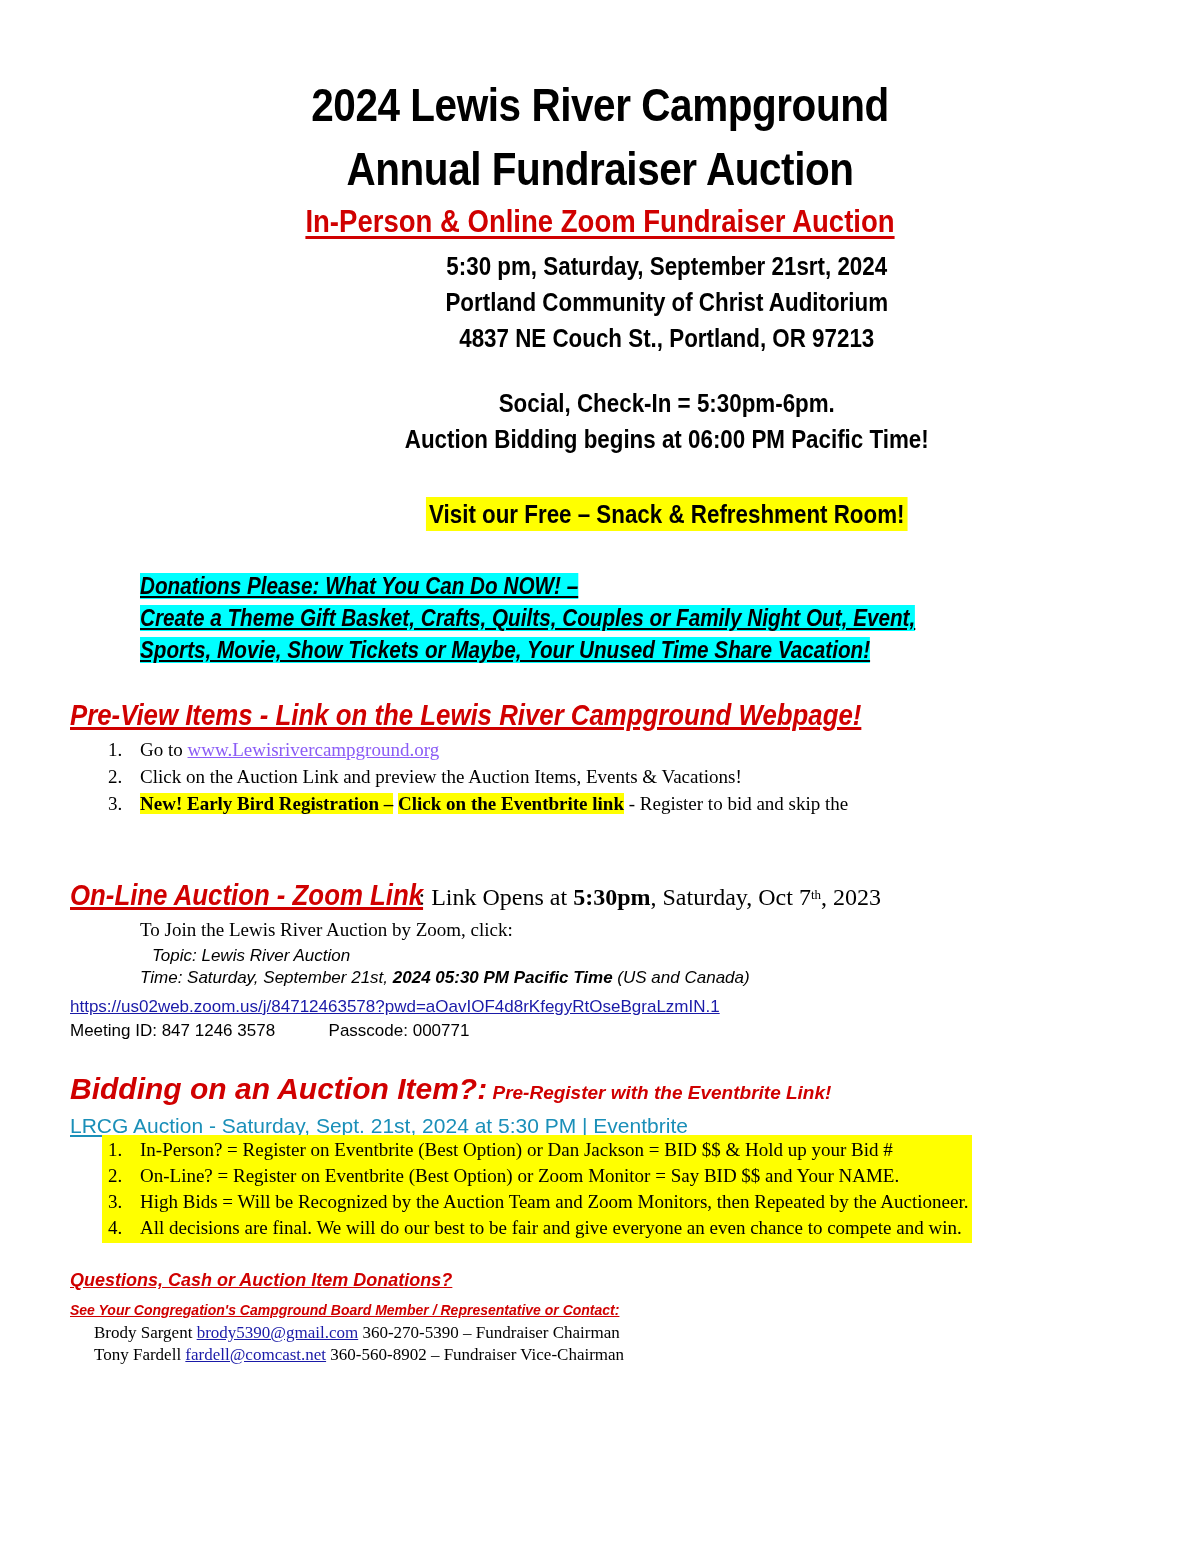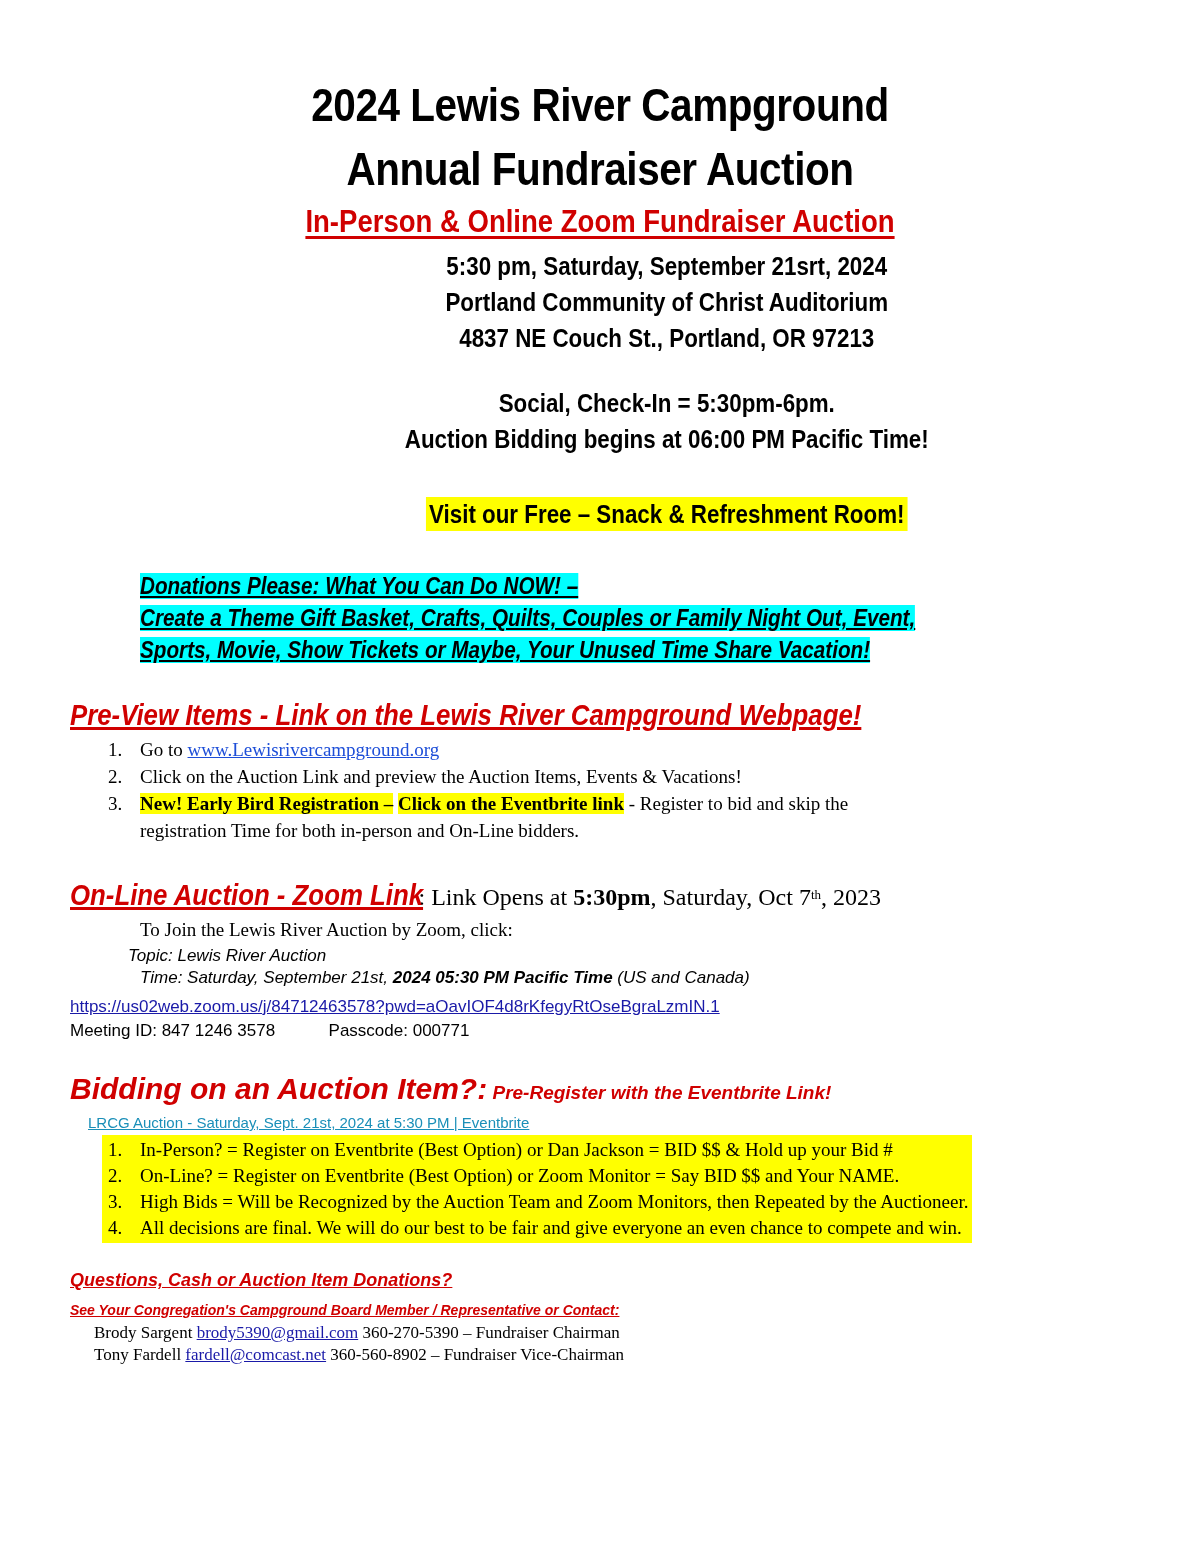--- a/index.html
+++ b/index.html
@@ -13,23 +13,23 @@
   .subtitle { font-family: "Liberation Sans", sans-serif; font-weight: bold; font-size: 32px; color: #d00000; text-decoration: underline; text-decoration-thickness: 3px; text-underline-offset: 4px; transform: scaleX(0.86); transform-origin: 600px 0; }
   .info { font-family: "Liberation Sans", sans-serif; font-weight: bold; font-size: 26px; transform: scaleX(0.86); transform-origin: 634px 0; line-height: 36px; }
   .hl-yellow { background: #ffff00; }
   .hl-cyan { background: #00ffff; }
   .donation { font-family: "Liberation Sans", sans-serif; font-weight: bold; font-style: italic; font-size: 23px; text-decoration: underline; line-height: 32px; transform: scaleX(0.9); transform-origin: 0 0; white-space: nowrap; }
   .section-head { font-family: "Liberation Sans", sans-serif; font-weight: bold; font-style: italic; color: #d00000; white-space: nowrap; }
   .body-text { font-family: "Liberation Serif", serif; font-size: 19px; line-height: 27px; white-space: nowrap; }
   ol.list { list-style: none; }
   ol.list li { position: relative; padding-left: 32px; }
   ol.list li .num { position: absolute; left: 0; }
-  a.link { color: #1d4ed8; text-decoration: underline; }
+  a.link { color: #8b5cf6; text-decoration: underline; }
   a.blue { color: #1a1aa8; text-decoration: underline; }
-  a.teal { color: #1a8fb8; text-decoration: underline; font-family: "Liberation Sans", sans-serif; font-size: 15px; margin-left: 18px; }
+  a.teal { color: #1a8fb8; text-decoration: underline; font-family: "Liberation Sans", sans-serif; font-size: 21px; }
   .zoom-url { font-family: "Liberation Sans", sans-serif; font-size: 17px; color: #1a1aa8; }
   .meeting { font-family: "Liberation Sans", sans-serif; font-size: 17px; }
   .italic-sm { font-family: "Liberation Sans", sans-serif; font-style: italic; font-size: 17px; }
 </style>
 </head>
 <body>
 
 <div class="center-block title" style="top:78px;">2024 Lewis River Campground</div>
 <div class="center-block title" style="top:142px;">Annual Fundraiser Auction</div>
 <div class="center-block subtitle" style="top:203px;">In-Person &amp; Online Zoom Fundraiser Auction</div>
@@ -63,30 +63,29 @@
     <span>Go to </span><a class="link" href="#">www.Lewisrivercampground.org</a>
   </li>
   <li>
     <span class="num">2.</span>
     <span>Click on the Auction Link and preview the Auction Items, Events &amp; Vacations!</span>
   </li>
   <li>
     <span class="num">3.</span>
     <b class="hl-yellow">New! Early Bird Registration –</b>
     <b class="hl-yellow">Click on the Eventbrite link</b><span> - Register to bid and skip the</span><br>
-    <span>registration Time for both in-person and On-Line bidders.</span>
   </li>
 </ol>
 
 <div class="abs" style="left:70px; top:878px; white-space:nowrap;">
   <span class="section-head" style="font-size:30px; text-decoration:underline; display:inline-block; transform:scaleX(0.86); transform-origin:0 0; margin-right:-62px;">On-Line Auction - Zoom Link </span><span class="body-text" style="font-size:24px;">: Link Opens at </span><b class="body-text" style="font-size:24px;">5:30pm</b><span class="body-text" style="font-size:24px;">, Saturday, Oct 7</span><sup style="font-size:13px;">th</sup><span class="body-text" style="font-size:24px;">, 2023</span>
 </div>
 
 <div class="abs body-text" style="left:140px; top:916px;">To Join the Lewis River Auction by Zoom, click:</div>
-<div class="abs italic-sm" style="left:128px; top:946px;">Topic: Lewis River Auction</div>
+<div class="abs italic-sm" style="left:152px; top:946px;">Topic: Lewis River Auction</div>
 <div class="abs italic-sm" style="left:140px; top:968px; white-space:nowrap;text-align:right;">
   <span>Time: Saturday, September 21st, </span><b>2024 05:30 PM Pacific Time</b><span> (US and Canada)</span>
 </div>
 <a class="abs zoom-url" href="#" style="left:70px; top:997px;">https://us02web.zoom.us/j/84712463578?pwd=aOavIOF4d8rKfegyRtOseBgraLzmIN.1</a>
 <div class="abs meeting" style="left:70px; top:1021px; white-space:nowrap;">
   <span>Meeting ID: 847 1246 3578</span>
   <span style="display:inline-block; width:44px;"></span>
   <span>Passcode: 000771</span>
 </div>
 

